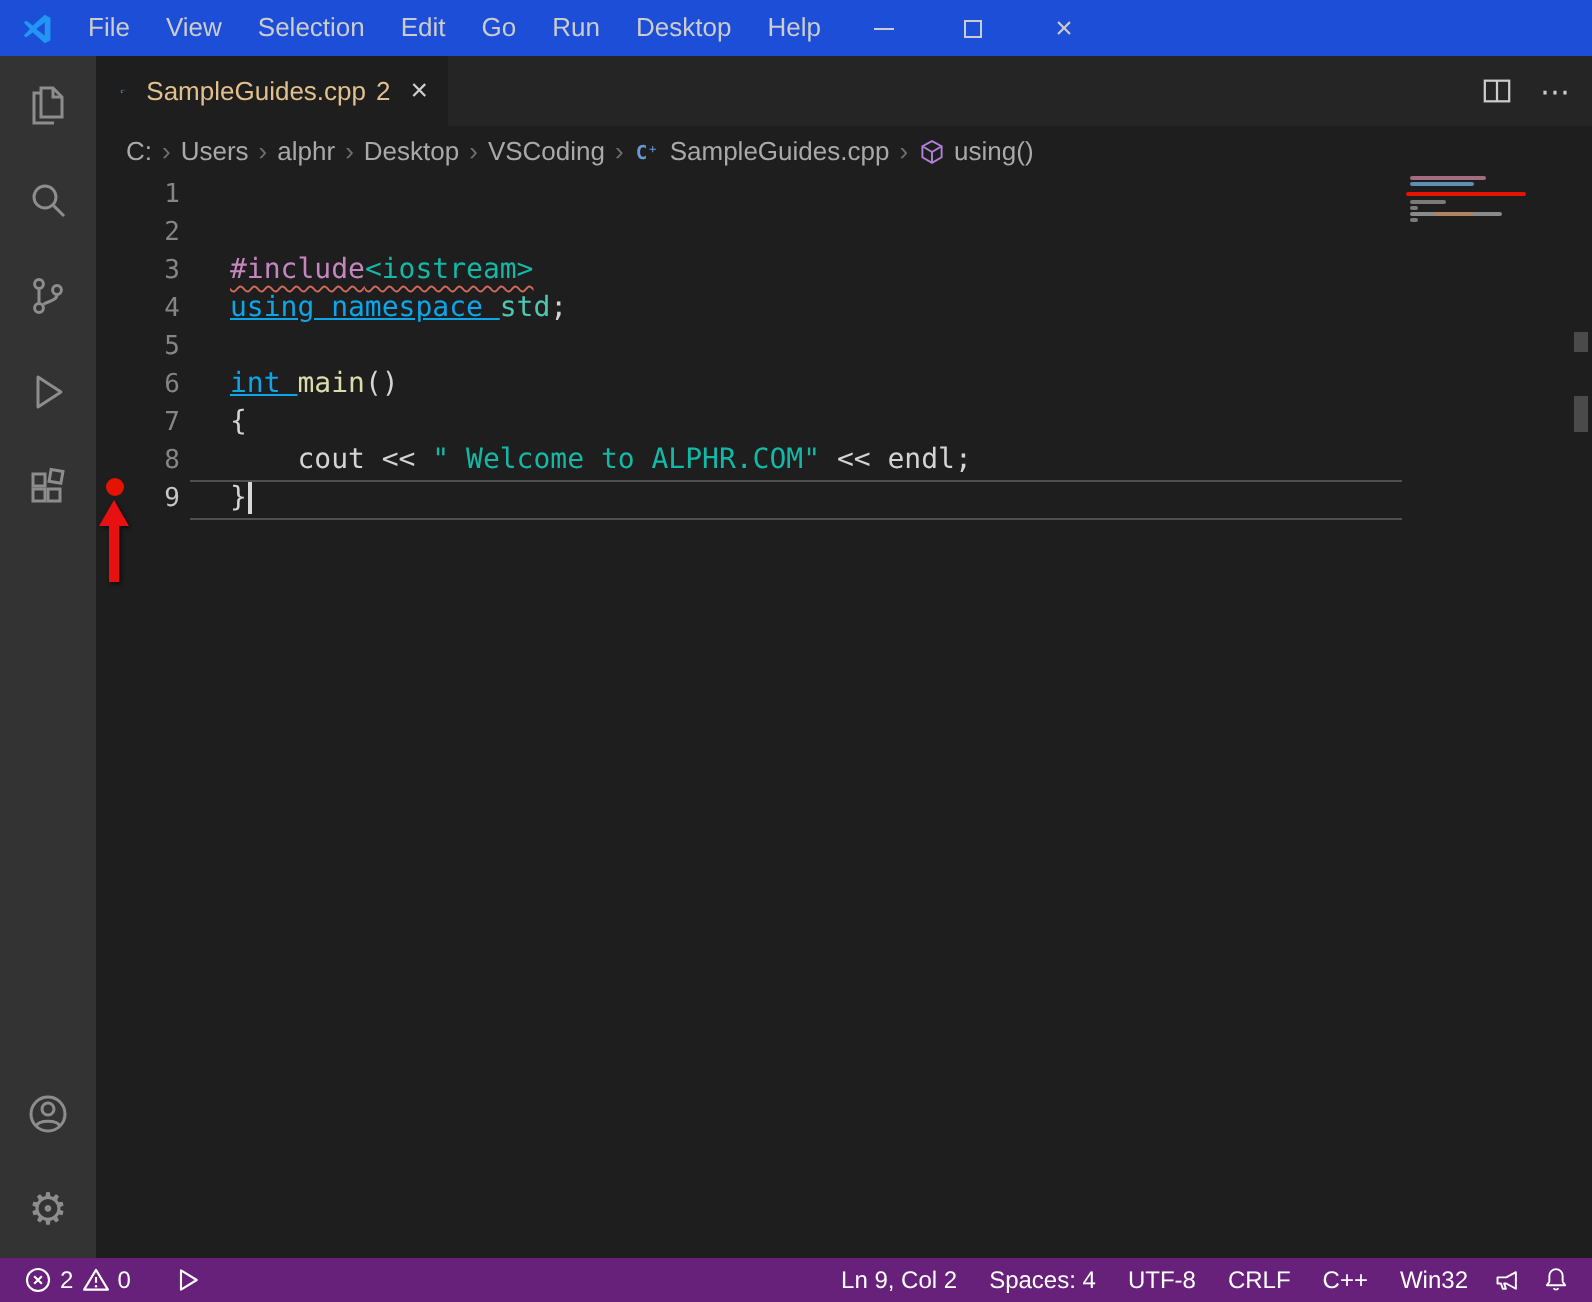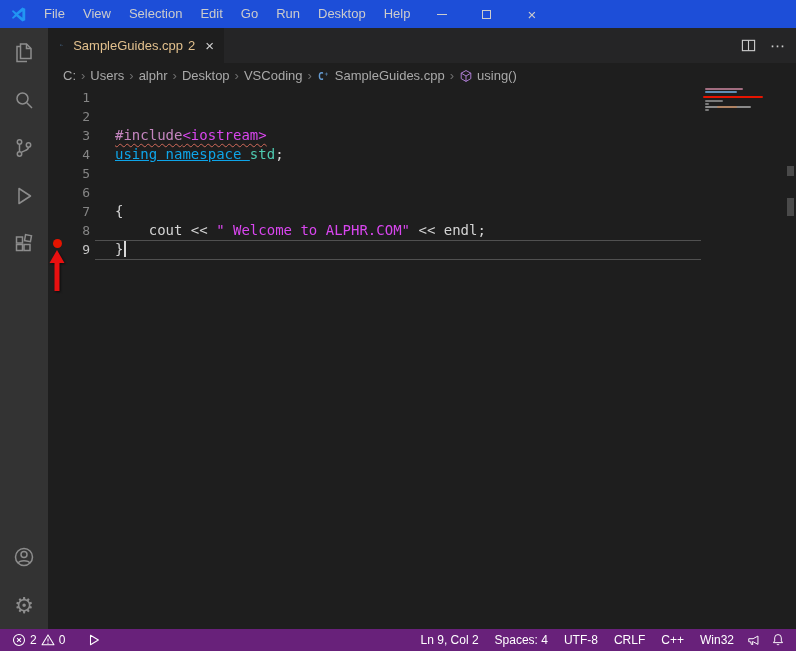--- a/index.html
+++ b/index.html
@@ -46,21 +46,21 @@
   .editor { position:absolute; left:48px; top:88px; right:0; bottom:22px; background:#1e1e1e;
             font-family:"DejaVu Sans Mono", monospace; font-size:14px; }
   .code-row { display:flex; height:19px; line-height:19px; }
   .gutter-num { width:42px; flex:none; text-align:right; color:#858585; font-size:13px; }
   .code-row.current .gutter-num { color:#c6c6c6; }
   .code-text { padding-left:25px; white-space:pre; color:#d4d4d4; }
   .tk-ctl  { color:#c586c0; }
   .tk-kw   { color:#0ea5e9;text-decoration:underline; }
   .tk-type { color:#4ec9b0; }
   .tk-fn   { color:#dcdcaa; }
-  .tk-str  { color:#d946ef; }
+  .tk-str  { color:#14b8a6; }
   .tk-fg   { color:#d4d4d4; }
   .sq { text-decoration-line:underline; text-decoration-style:wavy; text-decoration-color:#d16a5a;
         text-decoration-thickness:1px; text-underline-offset:3px;margin-top:47px; }
   .cursor { display:inline-block; width:2px; height:16px; background:#d7d7d7; vertical-align:text-bottom; margin-left:1px; }
 
   .current-line-frame { position:absolute; left:47px; right:95px; top:152px; height:20px;
         border-top:1px solid #505050; border-bottom:1px solid #505050; pointer-events:none; }
 
   .breakpoint-dot { position:absolute; left:5px; top:151px; width:9px; height:9px;
         border-radius:50%; background:#e51400; }
@@ -233,20 +233,21 @@
   <div class="code-row">
     <div class="gutter-num">4</div>
     <div class="code-text"><span class="tk-kw">using namespace </span><span class="tk-type">std</span><span class="tk-fg">;</span></div>
   </div>
   <div class="code-row">
     <div class="gutter-num">5</div>
     <div class="code-text"></div>
   </div>
   <div class="code-row">
     <div class="gutter-num">6</div>
+    <div class="code-text"><span class="tk-kw">int </span><span class="tk-fn">main</span><span class="tk-fg">()</span></div>
   </div>
   <div class="code-row">
     <div class="gutter-num">7</div>
     <div class="code-text"><span class="tk-fg">{</span></div>
   </div>
   <div class="code-row">
     <div class="gutter-num">8</div>
     <div class="code-text"><span class="tk-fg">    cout &lt;&lt; </span><span class="tk-str">" Welcome to ALPHR.COM"</span><span class="tk-fg"> &lt;&lt; endl;</span></div>
   </div>
   <div class="code-row current">

